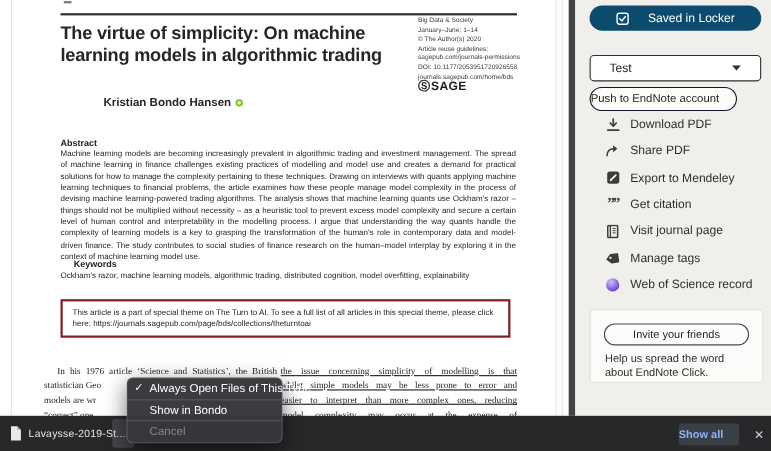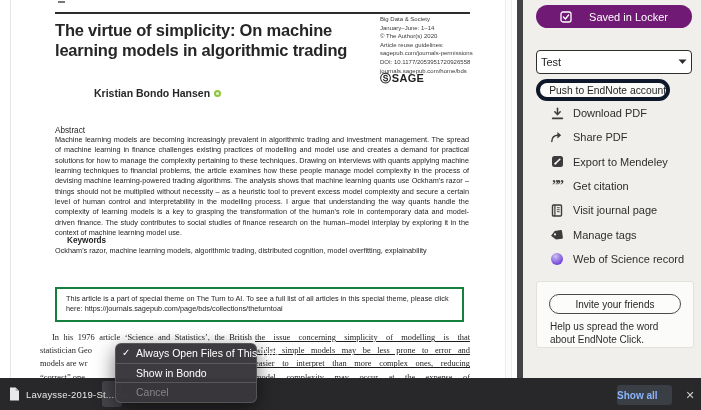--- a/index.html
+++ b/index.html
@@ -19,48 +19,48 @@
   .paper-title{position:absolute;left:55px;top:21px;width:312px;font-size:16.5px;font-weight:bold;
                line-height:1.2;color:#262626;letter-spacing:-0.2px;}
   .author-row{position:absolute;left:55px;top:87px;font-size:10.5px;font-weight:bold;color:#262626;
               display:flex;align-items:center;gap:4px;padding-left:39px;}
   .orcid{display:inline-block;width:7px;height:7px;border-radius:50%;border:2px solid #8cc63f;background:#eaf5d8;}
 
   .journal-info{position:absolute;left:380px;top:15px;width:125px;font-size:6px;line-height:8.6px;color:#3a3a3a;}
   .sage-logo{position:absolute;left:380px;top:71px;font-size:11px;font-weight:bold;color:#1f1f1f;letter-spacing:0.3px;}
   .sage-logo::before{content:"Ⓢ";font-weight:bold;margin-right:0.5px;}
 
-  .abs-heading{position:absolute;left:55px;top:126px;font-size:8.2px;font-weight:normal;color:#1f1f1f;}
+  .abs-heading{position:absolute;left:55px;top:126px;font-size:8.2px;font-weight:bold;color:#1f1f1f;}
   .abs-text{position:absolute;left:55px;top:135px;width:414px;font-size:7.3px;line-height:10.35px;
             text-align:justify;color:#242424;}
   .kw-heading{position:absolute;left:55px;top:236px;font-size:8.2px;font-weight:bold;color:#1f1f1f;margin-left:12px;}
   .kw-text{position:absolute;left:55px;top:245.5px;width:414px;font-size:7.3px;color:#242424;}
 
-  .theme-box{position:absolute;left:55px;top:287px;width:409px;border:2px solid #15803d;background:#fff;
+  .theme-box{position:absolute;left:55px;top:272px;width:409px;border:2px solid #7f1d1d;background:#fff;
              padding:5px 9px 6px 9px;font-size:7.3px;line-height:10.2px;color:#242424;}
 
   .body-col{position:absolute;top:331px;font-family:"Liberation Serif",serif;font-size:8.4px;
             line-height:13.2px;color:#1c1c1c;}
   .col-left{left:40px;width:212px;}
   .col-right{left:255px;width:215px;text-decoration:underline;}
   .jline{text-align:justify;text-align-last:justify;white-space:nowrap;overflow:hidden;}
   .jline.frag{text-align-last:left;}
   .indent{text-indent:12px;}
 
   
   .sidebar{position:absolute;left:523px;top:0;width:178px;height:378px;background:#f0efeb;}
   .saved-btn{position:absolute;left:13px;top:5px;width:156px;height:23px;border-radius:12px;
-             background:#701a75;color:#fff;font-size:11px;display:flex;align-items:center;
+             background:#0c4a6e;color:#fff;font-size:11px;display:flex;align-items:center;
              justify-content:center;gap:17px;}
   .collection-select{position:absolute;left:13px;top:50px;width:156px;height:24px;background:#fff;
              border:1px solid #2e2e2e;border-radius:4px;display:flex;align-items:center;
-             padding:0 4px;font-size:11px;color:#1f1f1f;}
+             padding:0 17px;font-size:11px;color:#1f1f1f;}
   .collection-select .spacer{flex:1;}
-  .push-btn{position:absolute;left:13px;top:79px;width:134px;height:22px;border:4px solid #0f172a;
-            border-radius:11px;background:#fcfcfa;display:flex;align-items:center;justify-content:flex-end;
+  .push-btn{position:absolute;left:13px;top:79px;width:134px;height:22px;border:1px solid #0f172a;
+            border-radius:11px;background:#fcfcfa;display:flex;align-items:center;justify-content:flex-start;
             font-size:10.3px;color:#1f1f1f;}
   .menu-list{position:absolute;left:27px;top:101px;width:160px;}
   .menu-item{height:24.3px;display:flex;align-items:center;gap:9px;cursor:default;}
   .mi-icon{width:14px;display:flex;align-items:center;justify-content:center;flex:0 0 14px;}
   .mi-label{font-size:11px;color:#2e2e2e;}
   .quote-glyph::before{content:"””";font-family:"Liberation Serif",serif;font-weight:bold;
             font-size:14px;letter-spacing:-2px;color:#3c3c3c;line-height:10px;}
   .wos-sphere{display:inline-block;width:12px;height:12px;border-radius:50%;
             background:radial-gradient(circle at 38% 28%, #cfc2ee 0%, #9d7fe8 38%, #6b3fd4 78%, #5c32c4 100%);}
 

